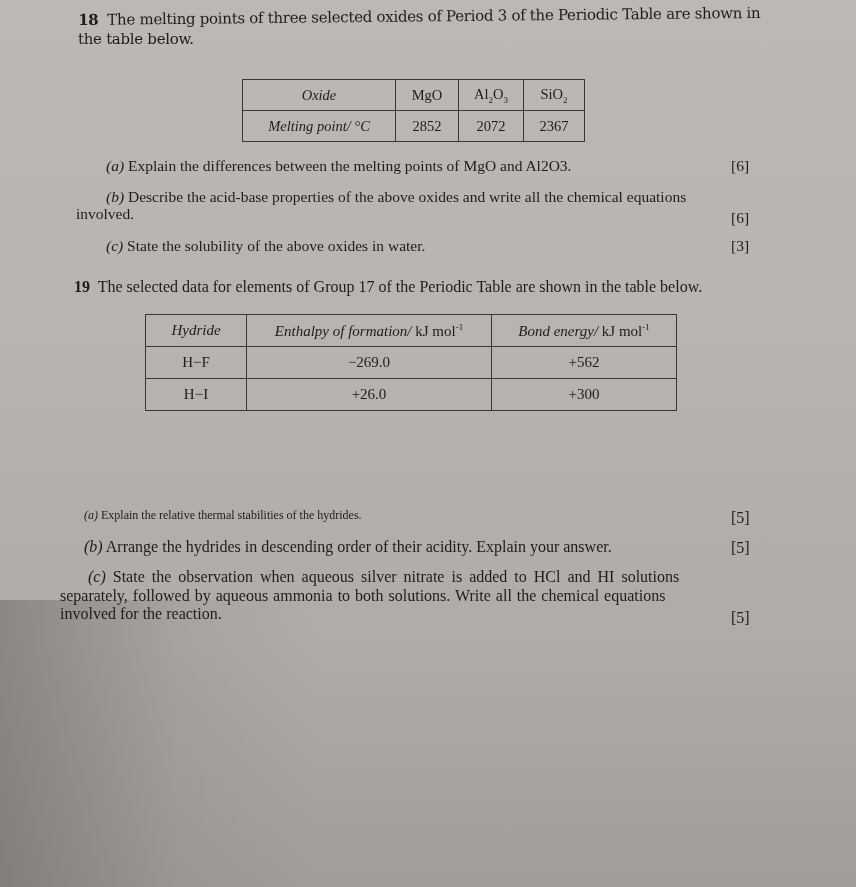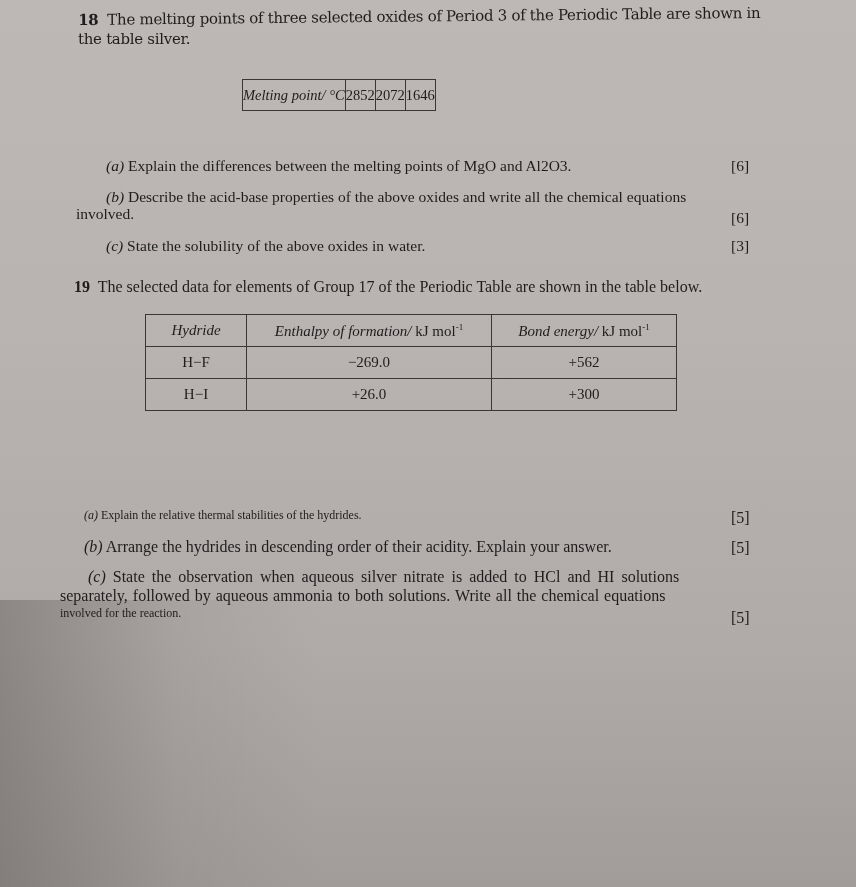--- a/index.html
+++ b/index.html
@@ -45,29 +45,35 @@
 </head>
 <body>
 
 <div class="shade-left"></div>
 <div class="shade-bottom"></div>
 
 <div class="abs qtext" style="left:78px; top:12px; transform: rotate(-0.6deg); transform-origin:left top; font-size:15px; font-family:'DejaVu Serif', serif; letter-spacing:-0.3px;">
   <span class="qnum">18</span>&nbsp;
   <span>The melting points of three selected oxides of Period 3 of the Periodic Table are shown in</span>
 </div>
-<div class="abs qtext" style="left:78px; top:31px; font-size:15px; font-family:'DejaVu Serif', serif; letter-spacing:-0.3px;">the table silver.</div>
+<div class="abs qtext" style="left:78px; top:31px; font-size:15px; font-family:'DejaVu Serif', serif; letter-spacing:-0.3px;">the table below.</div>
 
 <table class="t1">
   <tbody>
+      <tr>
+    <td style="width:152px;" class="hdr">Oxide</td>
+    <td style="width:62px;">MgO</td>
+    <td style="width:64px;">Al<sub>2</sub>O<sub>3</sub></td>
+    <td style="width:60px;">SiO<sub>2</sub></td>
+  </tr>
   <tr>
     <td class="hdr">Melting point/ °C</td>
     <td>2852</td>
     <td>2072</td>
-    <td>1646</td>
+    <td>2367</td>
   </tr>
 </tbody>
   </table>
 
 <div class="abs qtext" style="left:106px; top:157px;">
   <i class="it">(a)</i>
   <span>Explain the differences between the melting points of MgO and Al2O3.</span>
 </div>
 <div class="marks" style="left:731px; top:157px;">[6]</div>
 
@@ -119,14 +125,14 @@
   <i class="it">(b)</i>
   <span>Arrange the hydrides in descending order of their acidity.  Explain your answer.</span>
 </div>
 <div class="marks" style="left:731px; top:539px; font-size:16px;">[5]</div>
 
 <div class="abs qtext" style="left:88px; top:568px; font-size:16px; word-spacing:3px;">
   <i class="it">(c)</i>
   <span>State the observation when aqueous silver nitrate is added to HCl and HI solutions</span>
 </div>
 <div class="abs qtext" style="left:60px; top:587px; font-size:16px; word-spacing:1px;">separately, followed by aqueous ammonia to both solutions.  Write all the chemical equations</div>
-<div class="abs qtext" style="left:60px; top:605px; font-size:12px;">involved for the reaction.</div>
+<div class="abs qtext" style="left:60px; top:605px; font-size:16px;">involved for the reaction.</div>
 <div class="marks" style="left:731px; top:609px; font-size:16px;">[5]</div>
 
 </body></html>

